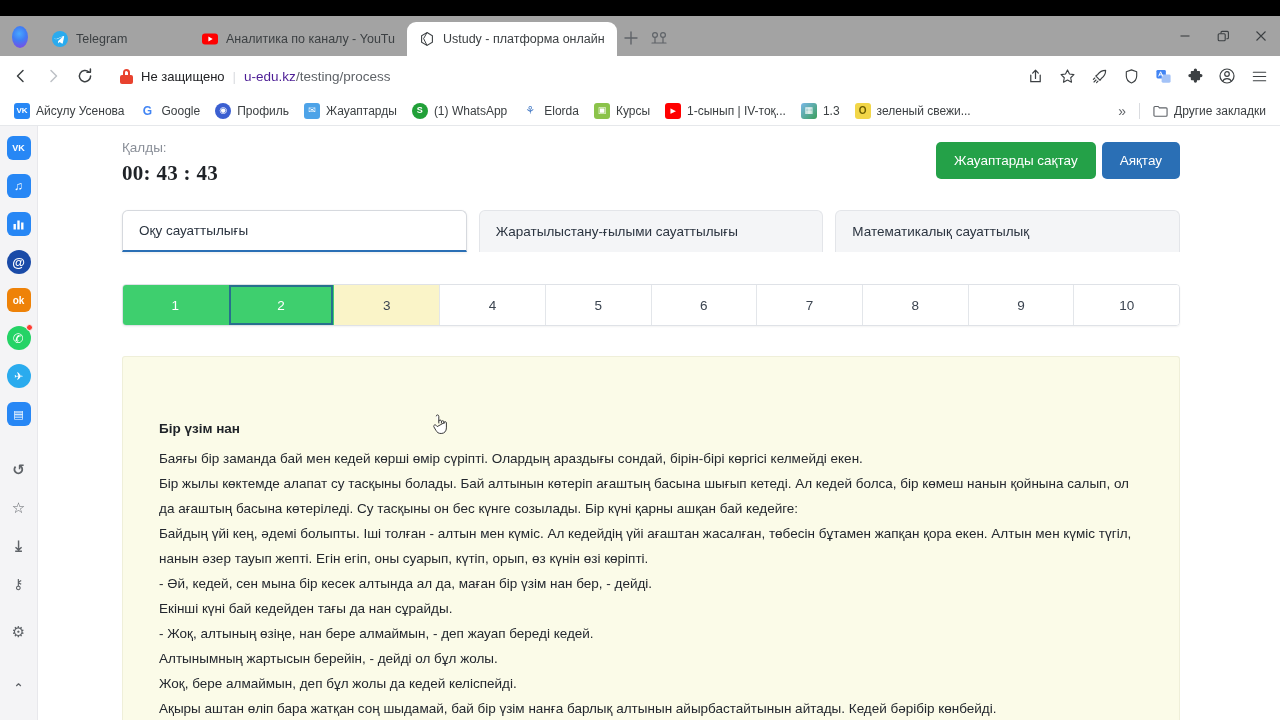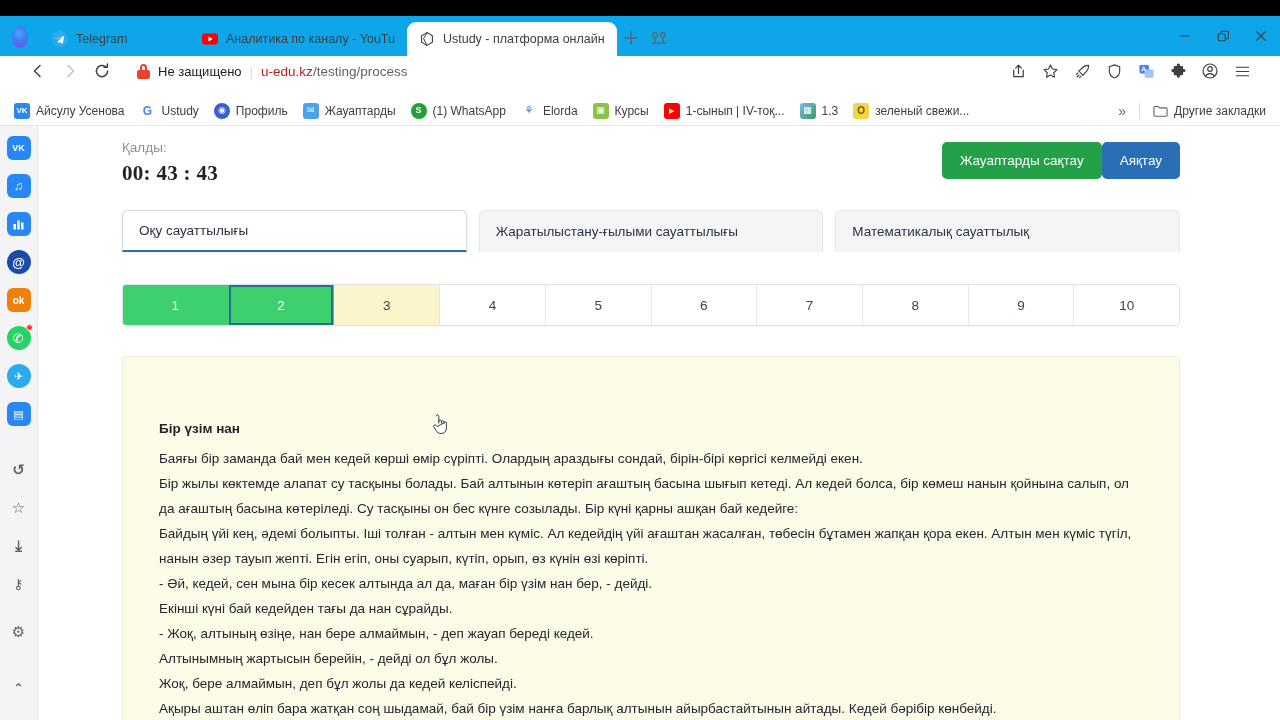--- a/index.html
+++ b/index.html
@@ -11,21 +11,21 @@
   #screen { position: relative; width: 1280px; height: 720px; background: #000; }
 
   
   .browser {
     position: absolute; left: 0; top: 16px; width: 1280px; height: 704px;
     background: #ffffff;
   }
 
   
   .tabstrip {
-    position: relative; height: 40px; background: #0ea5e9;
+    position: relative; height: 40px; background: #a3a3a3;
     display: flex; align-items: flex-end; padding-left: 6px;
   }
   .logo-orb {
     width: 16px; height: 22px; margin: 0 12px 8px 6px; border-radius: 50%;
     background: radial-gradient(circle at 45% 35%, #4aa8ff 0%, #3f7ef5 40%, #8b3fe0 100%);
     flex: none;
   }
   .tab {
     height: 34px; display: flex; align-items: center; gap: 8px;
     padding: 0 12px; border-radius: 9px 9px 0 0; font-size: 12.5px;
@@ -45,41 +45,41 @@
   .wincontrols {
     position: absolute; right: 0; top: 0; height: 40px; display: flex; align-items: center;
   }
   .wincontrols > div {
     width: 38px; height: 34px; display: flex; align-items: center;
     justify-content: center; color: #3c4043;
   }
 
   
   .toolbar {
-    height: 40px; background: #fff; display: flex; align-items: flex-start;
-    padding: 0 23px; gap: 2px;
+    height: 40px; background: #fff; display: flex; align-items: center;
+    padding: 0 6px; gap: 2px;
   }
   .tb-btn {
     width: 30px; height: 30px; display: flex; align-items: center;
     justify-content: center; color: #5f6368; border-radius: 50%; flex: none;
   }
   .tb-btn.dim { color: #bdc1c6; }
   .omnibox {
     flex: 1; height: 30px; display: flex; align-items: center; gap: 8px;
     padding: 0 12px; margin: 0 6px; font-size: 13.5px; color: #202124;
   }
   .lock-red {
     width: 13px; height: 15px; position: relative; flex: none;
   }
   .lock-red .body { position: absolute; bottom: 0; left: 0; width: 13px; height: 9px; background: #e8422e; border-radius: 2px; }
   .lock-red .shackle { position: absolute; top: 0; left: 3px; width: 7px; height: 7px; border: 2px solid #e8422e; border-bottom: none; border-radius: 4px 4px 0 0; }
   .not-secure { font-size: 13px; color: #202124; white-space: nowrap; }
   .omni-sep { color: #dadce0; }
   .url { font-size: 13.5px; color: #5f6368; white-space: nowrap; }
-  .url .host { color: #b91c1c; }
+  .url .host { color: #4c1d95; }
 
   
   .bookmarks {
     height: 30px; background: #fff; display: flex; align-items: center;
     padding: 0 8px; gap: 3px; font-size: 12px; color: #3c4043;
     border-bottom: 1px solid #e6e8eb;
   }
   .bm {
     display: flex; align-items: center; gap: 6px; padding: 3px 6px;
     border-radius: 4px; white-space: nowrap; max-width: 150px; overflow: hidden;
@@ -120,21 +120,21 @@
   
   .page {
     flex: 1; position: relative; background: #fff; overflow: hidden;
   }
   .page-inner { padding: 0 100px 0 84px; }
 
   .hdr { display: flex; align-items: flex-start; padding-top: 14px; }
   .timer-wrap { flex: 1; }
   .timer-label { font-size: 13.5px; color: #8a8f98; margin-bottom: 6px; }
   .timer-value { font-size: 21px; font-weight: bold; color: #1f2328; letter-spacing: 0.3px; font-family: Liberation Serif, serif; }
-  .hdr-actions { display: flex; gap: 0; padding-top: 2px; }
+  .hdr-actions { display: flex; gap: 6px; padding-top: 2px; }
   .btn {
     border: none; border-radius: 5px; color: #fff; font-size: 13.5px;
     padding: 11px 18px; font-family: inherit; cursor: pointer; white-space: nowrap;
   }
   .btn-save { background: #24a148; }
   .btn-finish { background: #2a6fb5; }
 
   
   .subject-tabs { display: flex; gap: 12px; margin-top: 24px; }
   .subj {
@@ -329,21 +329,21 @@
       </div>
     </div>
 
     <div class="bookmarks">
       <div class="bm">
         <span class="bmicon" style="background:#2787f5;font-size:8px;">VK</span>
         <span class="bm-label">Айсулу Усенова</span>
       </div>
       <div class="bm">
         <span class="bmicon" style="background:#fff;color:#4285f4;font-size:12px;">G</span>
-        <span class="bm-label">Ustudy</span>
+        <span class="bm-label">Google</span>
       </div>
       <div class="bm">
         <span class="bmicon" style="background:#3b5fd1;border-radius:50%;">◉</span>
         <span class="bm-label">Профиль</span>
       </div>
       <div class="bm">
         <span class="bmicon" style="background:#4da3e8;">✉</span>
         <span class="bm-label">Жауаптарды</span>
       </div>
       <div class="bm">

